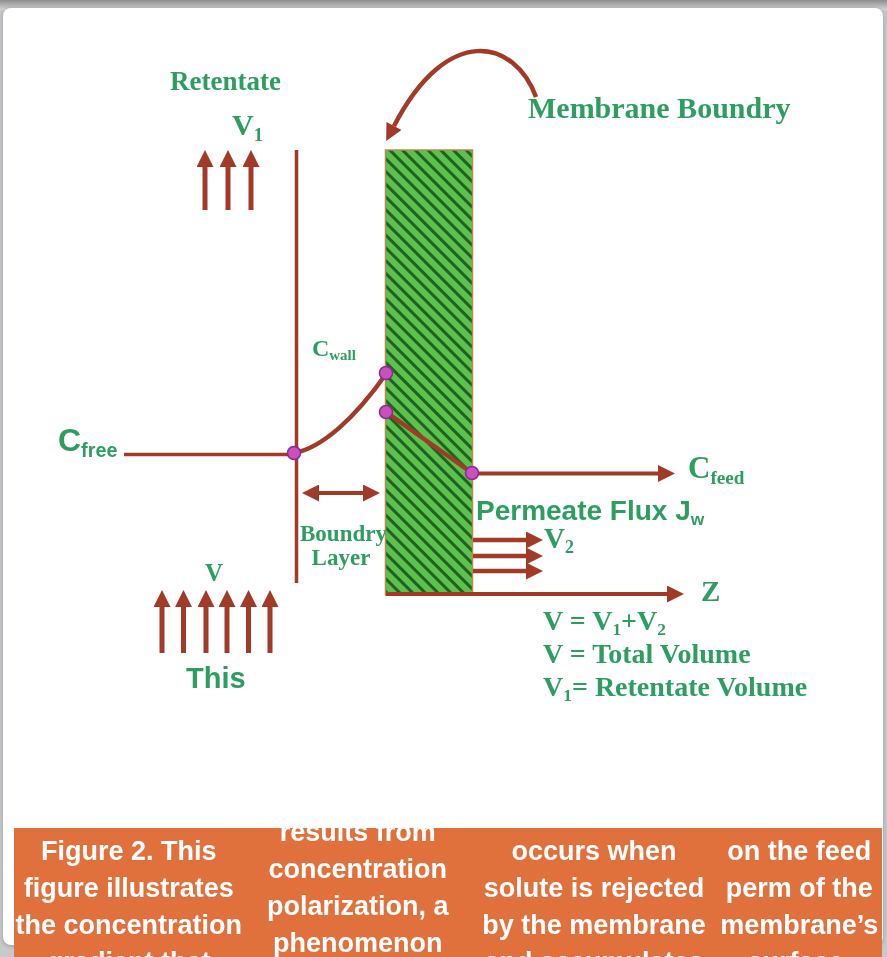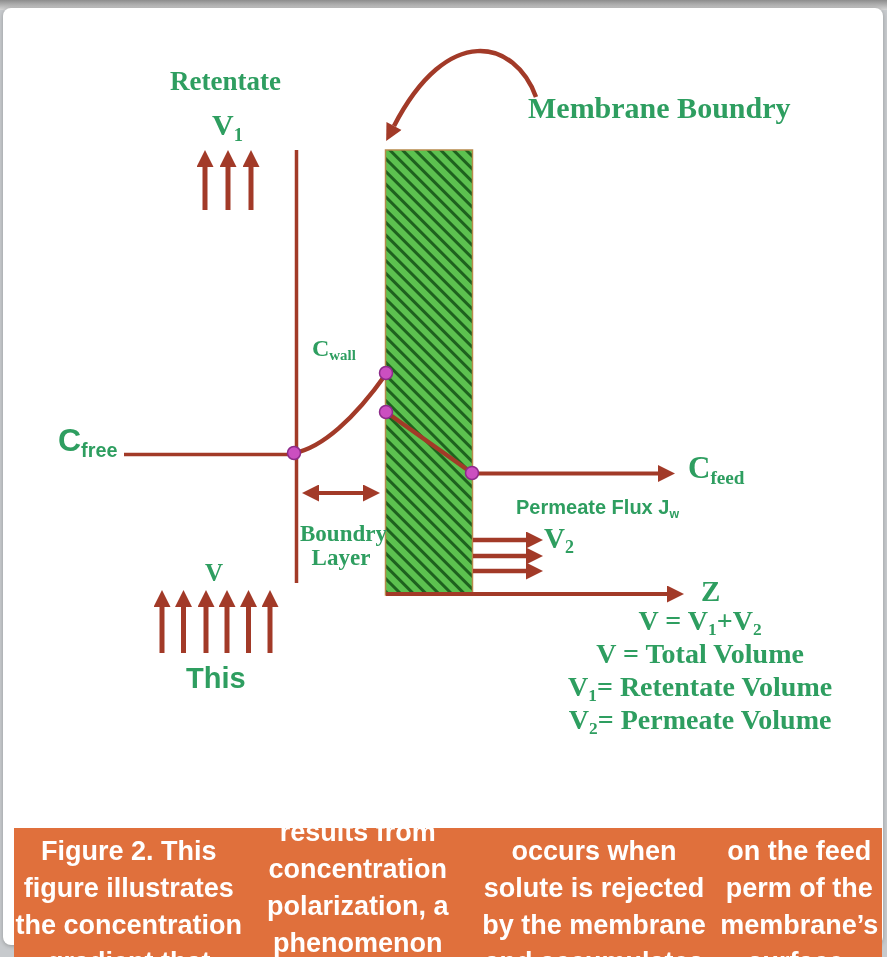--- a/index.html
+++ b/index.html
@@ -100,50 +100,49 @@
     <g fill="#CB4FC0" stroke="#8D2B8A" stroke-width="1.5">
       <circle cx="294" cy="453" r="6.5"></circle>
       <circle cx="386" cy="373" r="6.5"></circle>
       <circle cx="386" cy="412" r="6.5"></circle>
       <circle cx="472" cy="473" r="6.5"></circle>
     </g>
   </svg>
 
   <div class="lbl serif" style="left:170px; top:68px; font-size:27px;">Retentate</div>
 
-  <div class="lbl serif" style="left:212px; top:110px; font-size:30px;"><span>V</span><sub>1</sub></div>
+  <div class="lbl serif" style="left:232px; top:110px; font-size:30px;"><span>V</span><sub>1</sub></div>
 
   <div class="lbl serif" style="left:528px; top:93px; font-size:30px;">Membrane Boundry</div>
 
   <div class="lbl serif" style="left:312px; top:336px; font-size:24px;"><span>C</span><sub>wall</sub></div>
 
   <div class="lbl sans" style="left:58px; top:424px; font-size:32px;"><span>C</span><sub>free</sub></div>
 
   <div class="lbl serif" style="left:688px; top:452px; font-size:31px;"><span>C</span><sub>feed</sub></div>
 
   <div class="lbl serif boundary" style="left:300px; top:522px; width:82px; font-size:23px;">
       <div>Boundry</div>
       <div>Layer</div>
     </div>
 
-  <div class="lbl sans" style="left:516px; top:497px; font-size:20px;"><span>Permeate Flux J</span><sub>w</sub></div>
+  <div class="lbl sans" style="left:476px; top:497px; font-size:28px;"><span>Permeate Flux J</span><sub>w</sub></div>
 
   <div class="lbl serif" style="left:544px; top:524px; font-size:29px;"><span>V</span><sub>2</sub></div>
 
   <div class="lbl serif" style="left:205px; top:560px; font-size:25px;">V</div>
 
   <div class="lbl sans" style="left:186px; top:664px; font-size:29px;">This</div>
 
   <div class="lbl serif" style="left:701px; top:577px; font-size:29px;">Z</div>
 
-  <div class="lbl serif equations" style="left:568px; top:604px; font-size:28px;text-align:center;">
+  <div class="lbl serif equations" style="left:543px; top:604px; font-size:28px;">
       <div><span>V = V</span><sub>1</sub><span>+V</span><sub>2</sub></div>
       <div><span>V = Total Volume</span></div>
       <div><span>V</span><sub>1</sub><span>= Retentate Volume</span></div>
-      <div><span>V</span><sub>2</sub><span>= Permeate Volume</span></div>
     </div>
 
   <div class="caption">
       <div>Figure 2. This figure illustrates the concentration gradient that</div>
       <div>results from concentration polarization, a phenomenon which</div>
       <div>occurs when solute is rejected by the membrane and accumulates</div>
       <div>on the feed perm of the membrane’s surface.</div>
     </div>
 </div>
 

